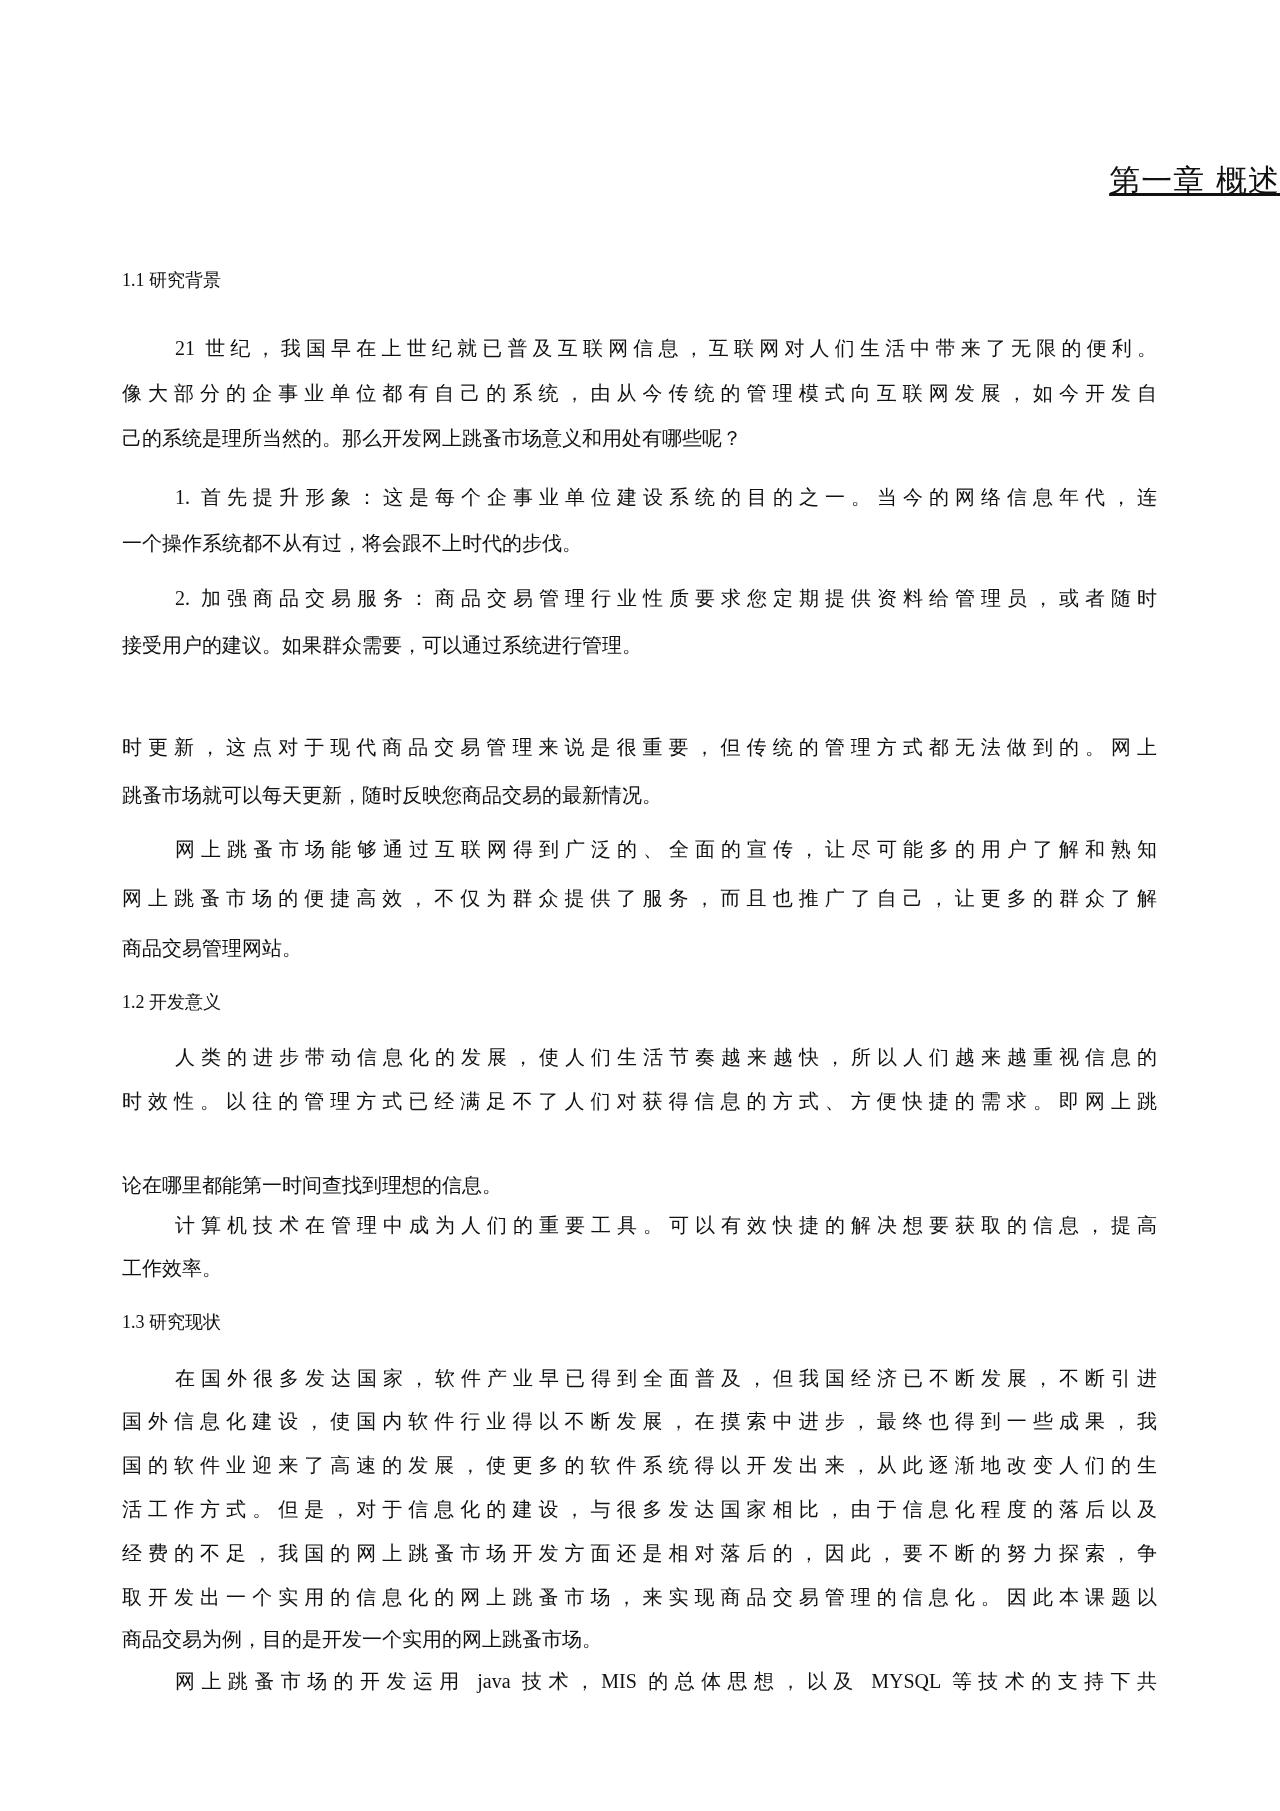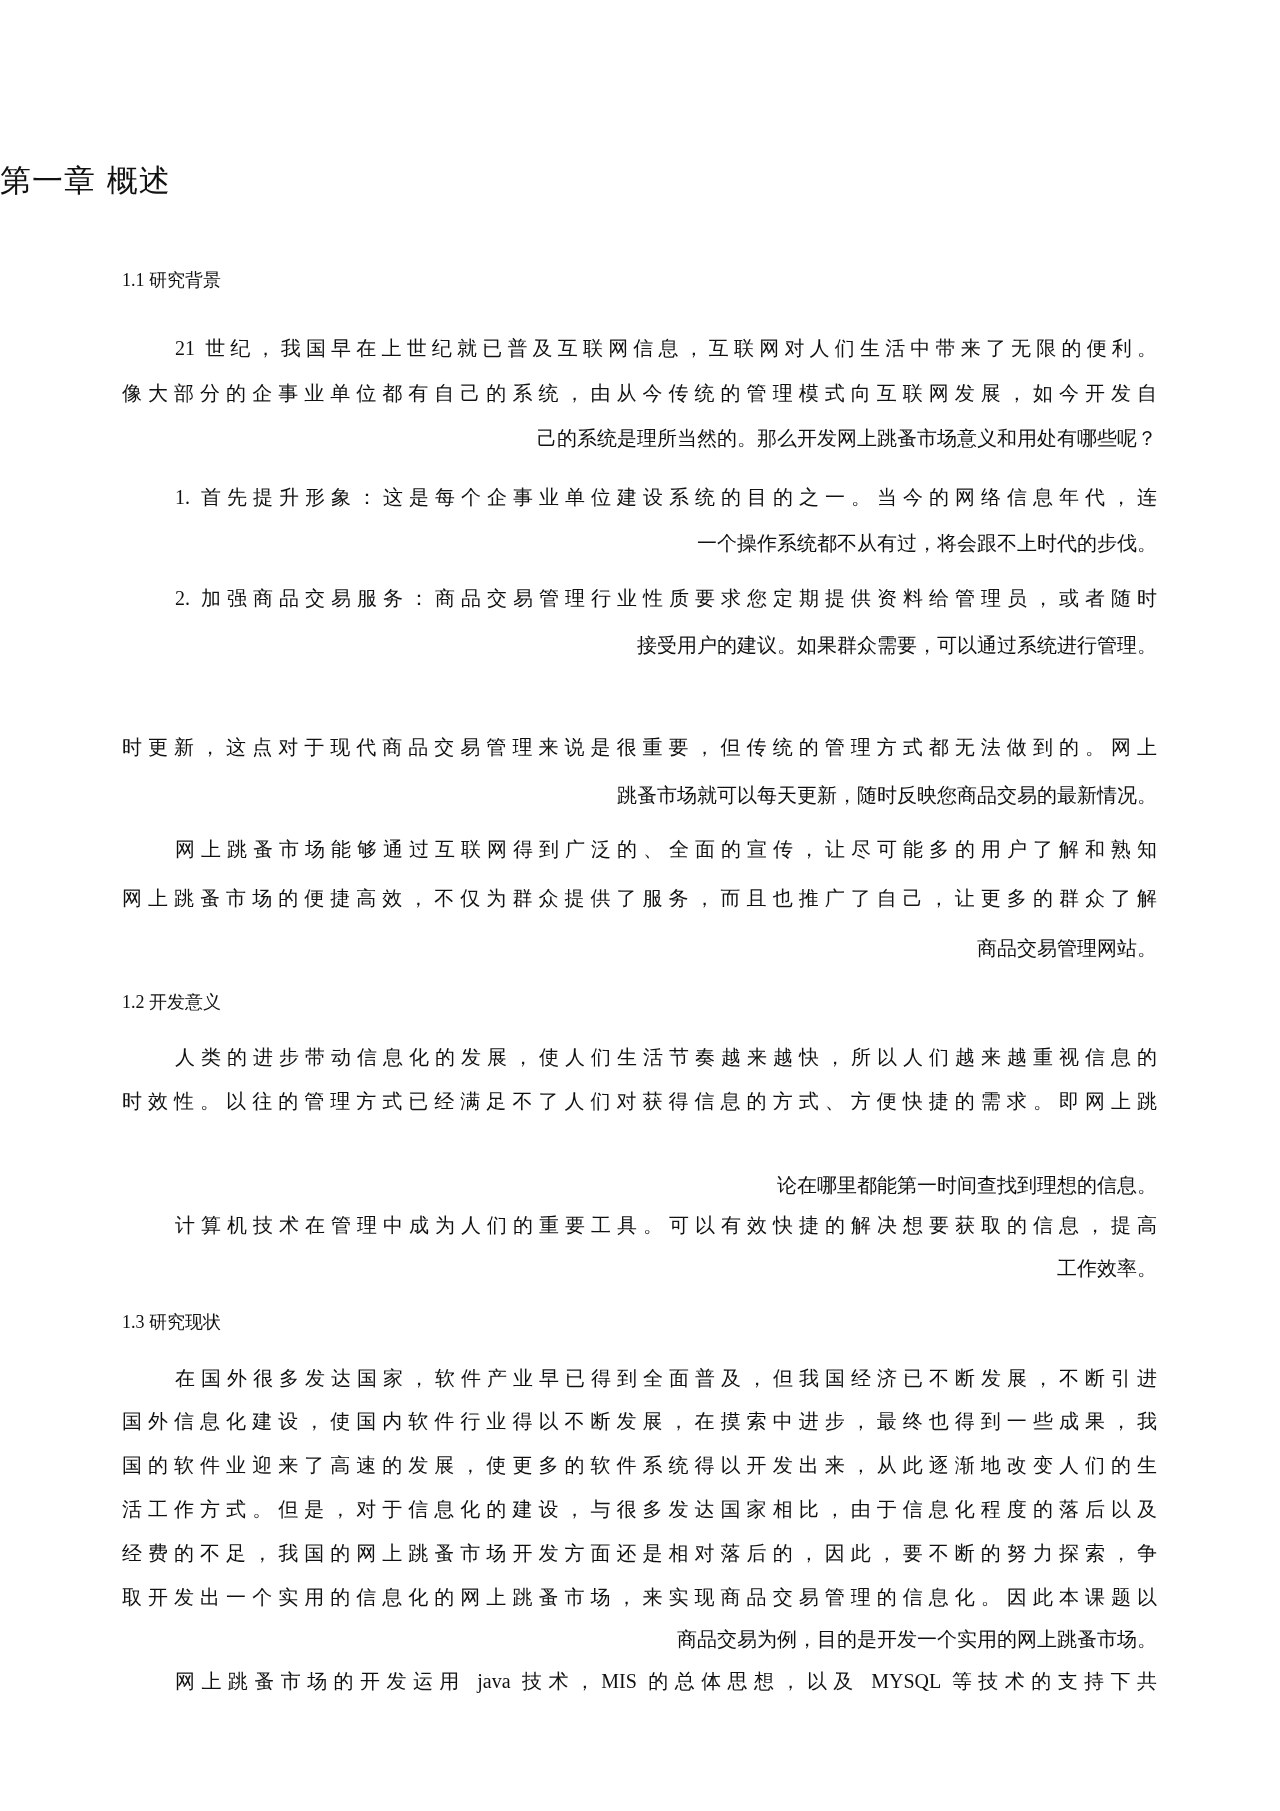--- a/index.html
+++ b/index.html
@@ -1,25 +1,25 @@
 <!DOCTYPE html>
 <html><head>
 <meta charset="utf-8">
 <style>
   html, body { margin: 0; padding: 0; background: #ffffff; }
   body { width: 1280px; height: 1811px; position: relative; overflow: hidden;
          font-family: "Liberation Serif", "DejaVu Serif", serif; color: #111; }
   .page { position: absolute; left: 0; top: 0; width: 1280px; height: 1811px; }
-  .chapter-title { position: absolute; top: 160px; left: 0; width: 1280px; text-align: left;
-         font-family: "DejaVu Sans", "Liberation Sans", sans-serif; font-size: 31px; font-weight: normal; letter-spacing: 1px; }
+  .chapter-title { position: absolute; top: 160px; left: 0; width: 1280px; text-align: right;
+         font-family: "DejaVu Sans", "Liberation Sans", sans-serif; font-size: 31px; font-weight: normal; letter-spacing: 1px; text-decoration: underline; }
   .h2 { position: absolute; left: 122px; font-size: 18px; font-family: "Liberation Serif", "DejaVu Serif", serif; white-space: nowrap; }
   .line { position: absolute; left: 122px; width: 1035px; font-size: 20px; white-space: nowrap;
           display: flex; justify-content: space-between; }
   .line.justify { text-align-last: justify; display: block; text-align: justify; }
-  .line.last { display: block; text-align: right; }
+  .line.last { display: block; }
   .indent { left: 175px; width: 982px; }
 </style>
 </head>
 <body>
 
 <div class="page">
   <div class="chapter-title">第一章  概述</div>
 
   <div class="h2" style="top:268px">1.1 研究背景</div>
   <div class="line justify indent" style="top:335px">21 世纪，我国早在上世纪就已普及互联网信息，互联网对人们生活中带来了无限的便利。</div>

